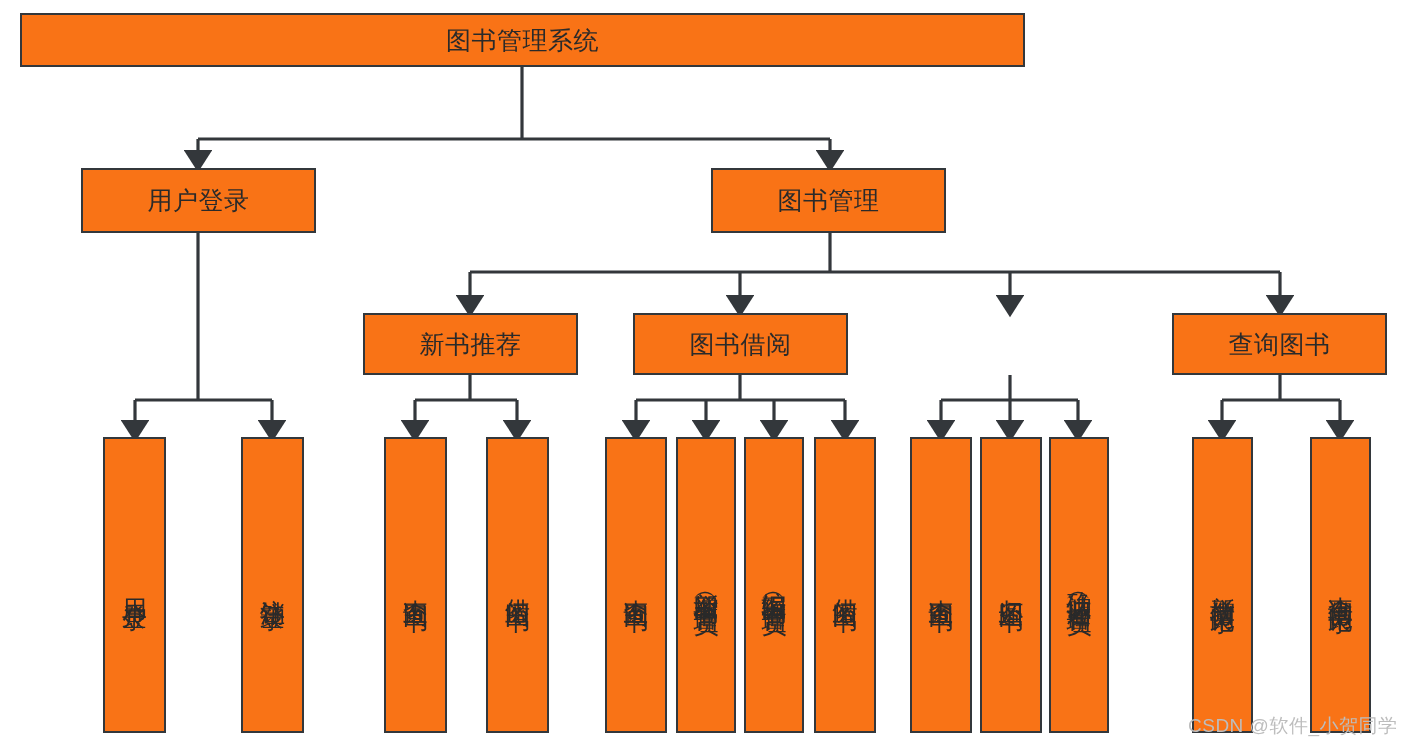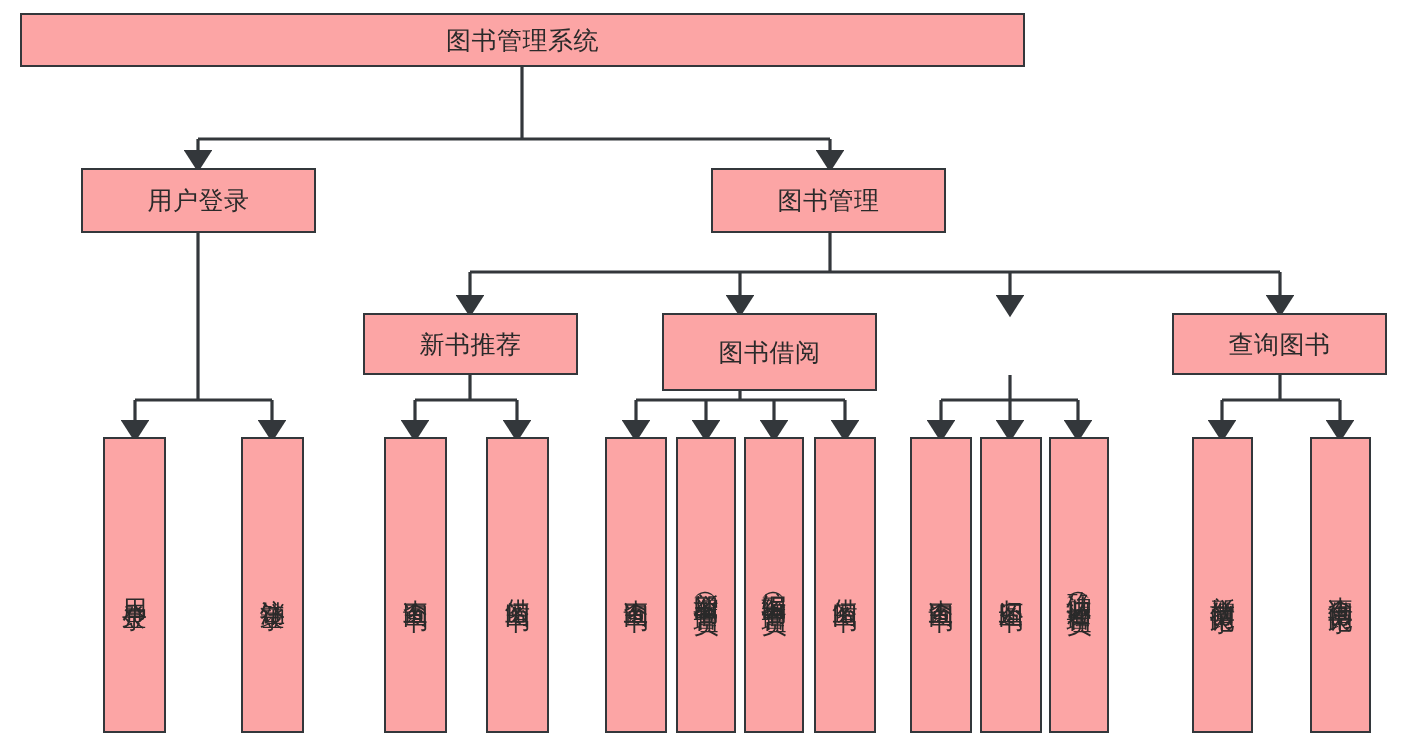--- a/index.html
+++ b/index.html
@@ -21,21 +21,21 @@
     position: absolute;
     left: 0;
     top: 0;
     width: 1405px;
     height: 747px;
     pointer-events: none;
   }
   .node {
     position: absolute;
     box-sizing: border-box;
-    background: #fca5a5;
+    background: #f97316;
     border: 2.5px solid #33373b;
     display: flex;
     align-items: center;
     justify-content: center;
     color: #2a2a2a;
     z-index: 2;
   }
   .node-label {
     display: block;
     text-align: center;
@@ -133,21 +133,21 @@
   <div class="node horiz" style="left:81px; top:168px; width:235px; height:65px;">
     <span class="node-label">用户登录</span>
   </div>
   <div class="node horiz" style="left:711px; top:168px; width:235px; height:65px;">
     <span class="node-label">图书管理</span>
   </div>
 
   <div class="node horiz" style="left:363px; top:313px; width:215px; height:62px;">
     <span class="node-label">新书推荐</span>
   </div>
-  <div class="node horiz" style="left:662px; top:313px; width:215px; height:78px;">
+  <div class="node horiz" style="left:633px; top:313px; width:215px; height:62px;">
     <span class="node-label">图书借阅</span>
   </div>
   <div class="node horiz" style="left:1172px; top:313px; width:215px; height:62px;">
     <span class="node-label">查询图书</span>
   </div>
 
   <div class="node vert" style="left:103px; top:437px; width:63px; height:296px;">
     <span class="node-label">用户登录</span>
   </div>
   <div class="node vert" style="left:241px; top:437px; width:63px; height:296px;">
@@ -184,14 +184,15 @@
     <span class="node-label">确认归还（管理员）</span>
   </div>
 
   <div class="node vert" style="left:1192px; top:437px; width:61px; height:296px;">
     <span class="node-label">新增借阅记录</span>
   </div>
   <div class="node vert" style="left:1310px; top:437px; width:61px; height:296px;">
     <span class="node-label">查询借阅记录</span>
   </div>
 
+  <div class="watermark">CSDN @软件_小贺同学</div>
 
 </div>
 
 </body></html>

